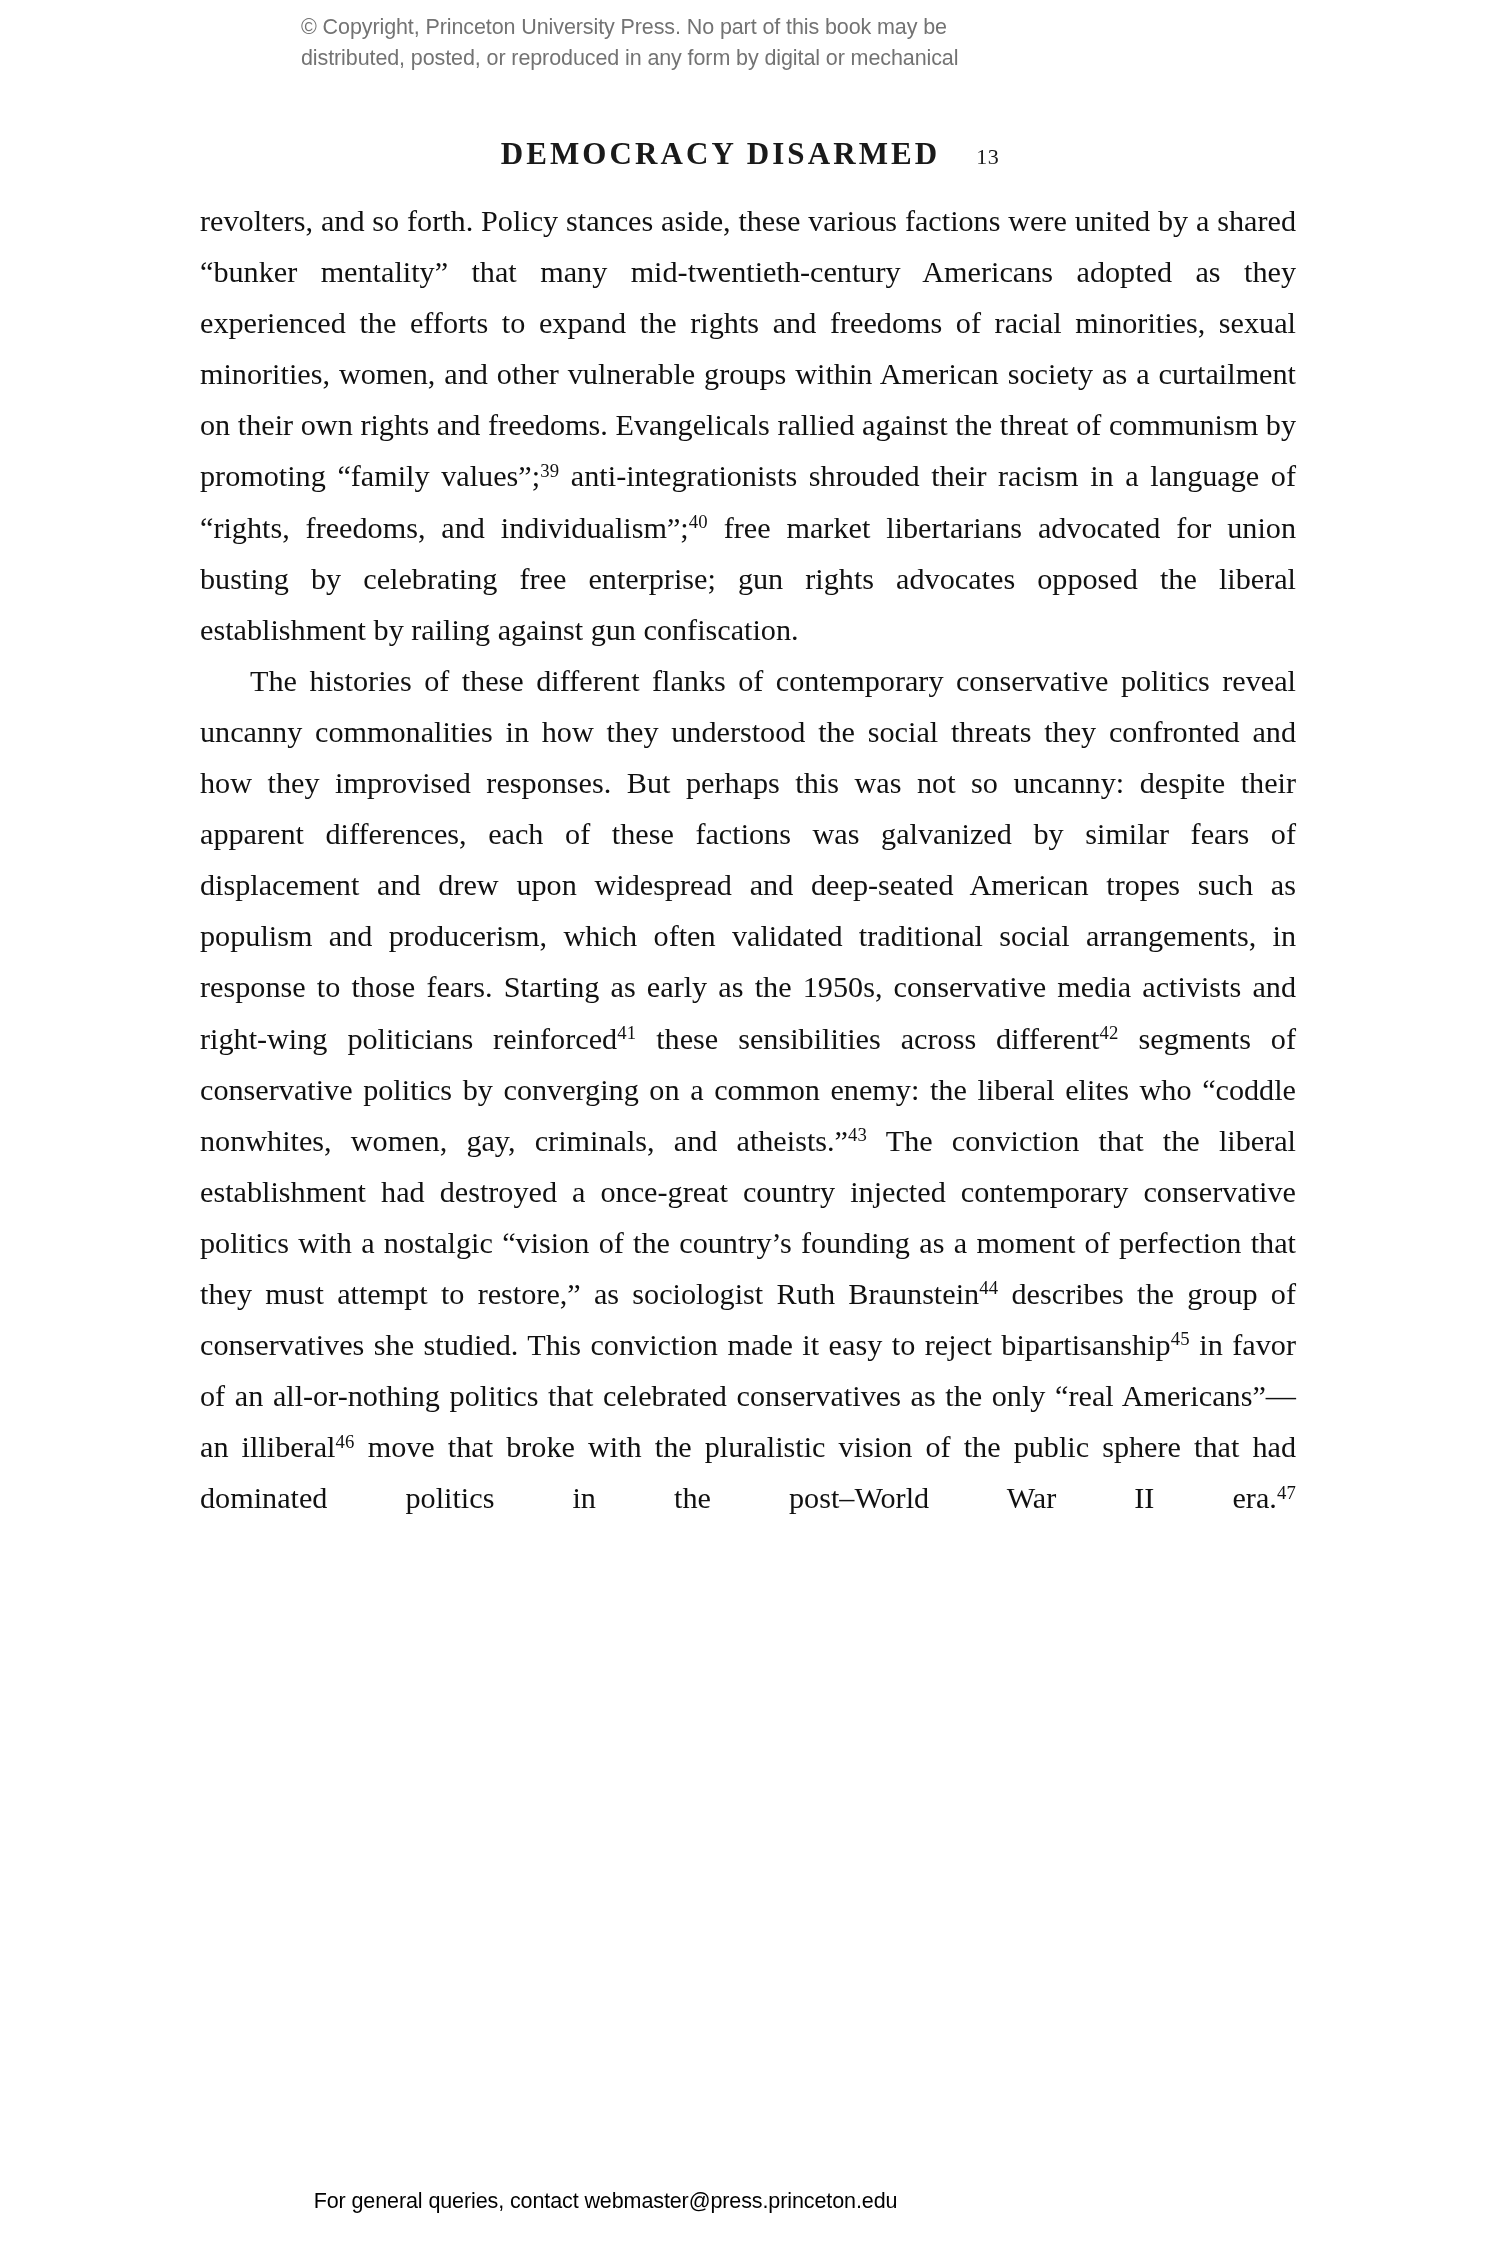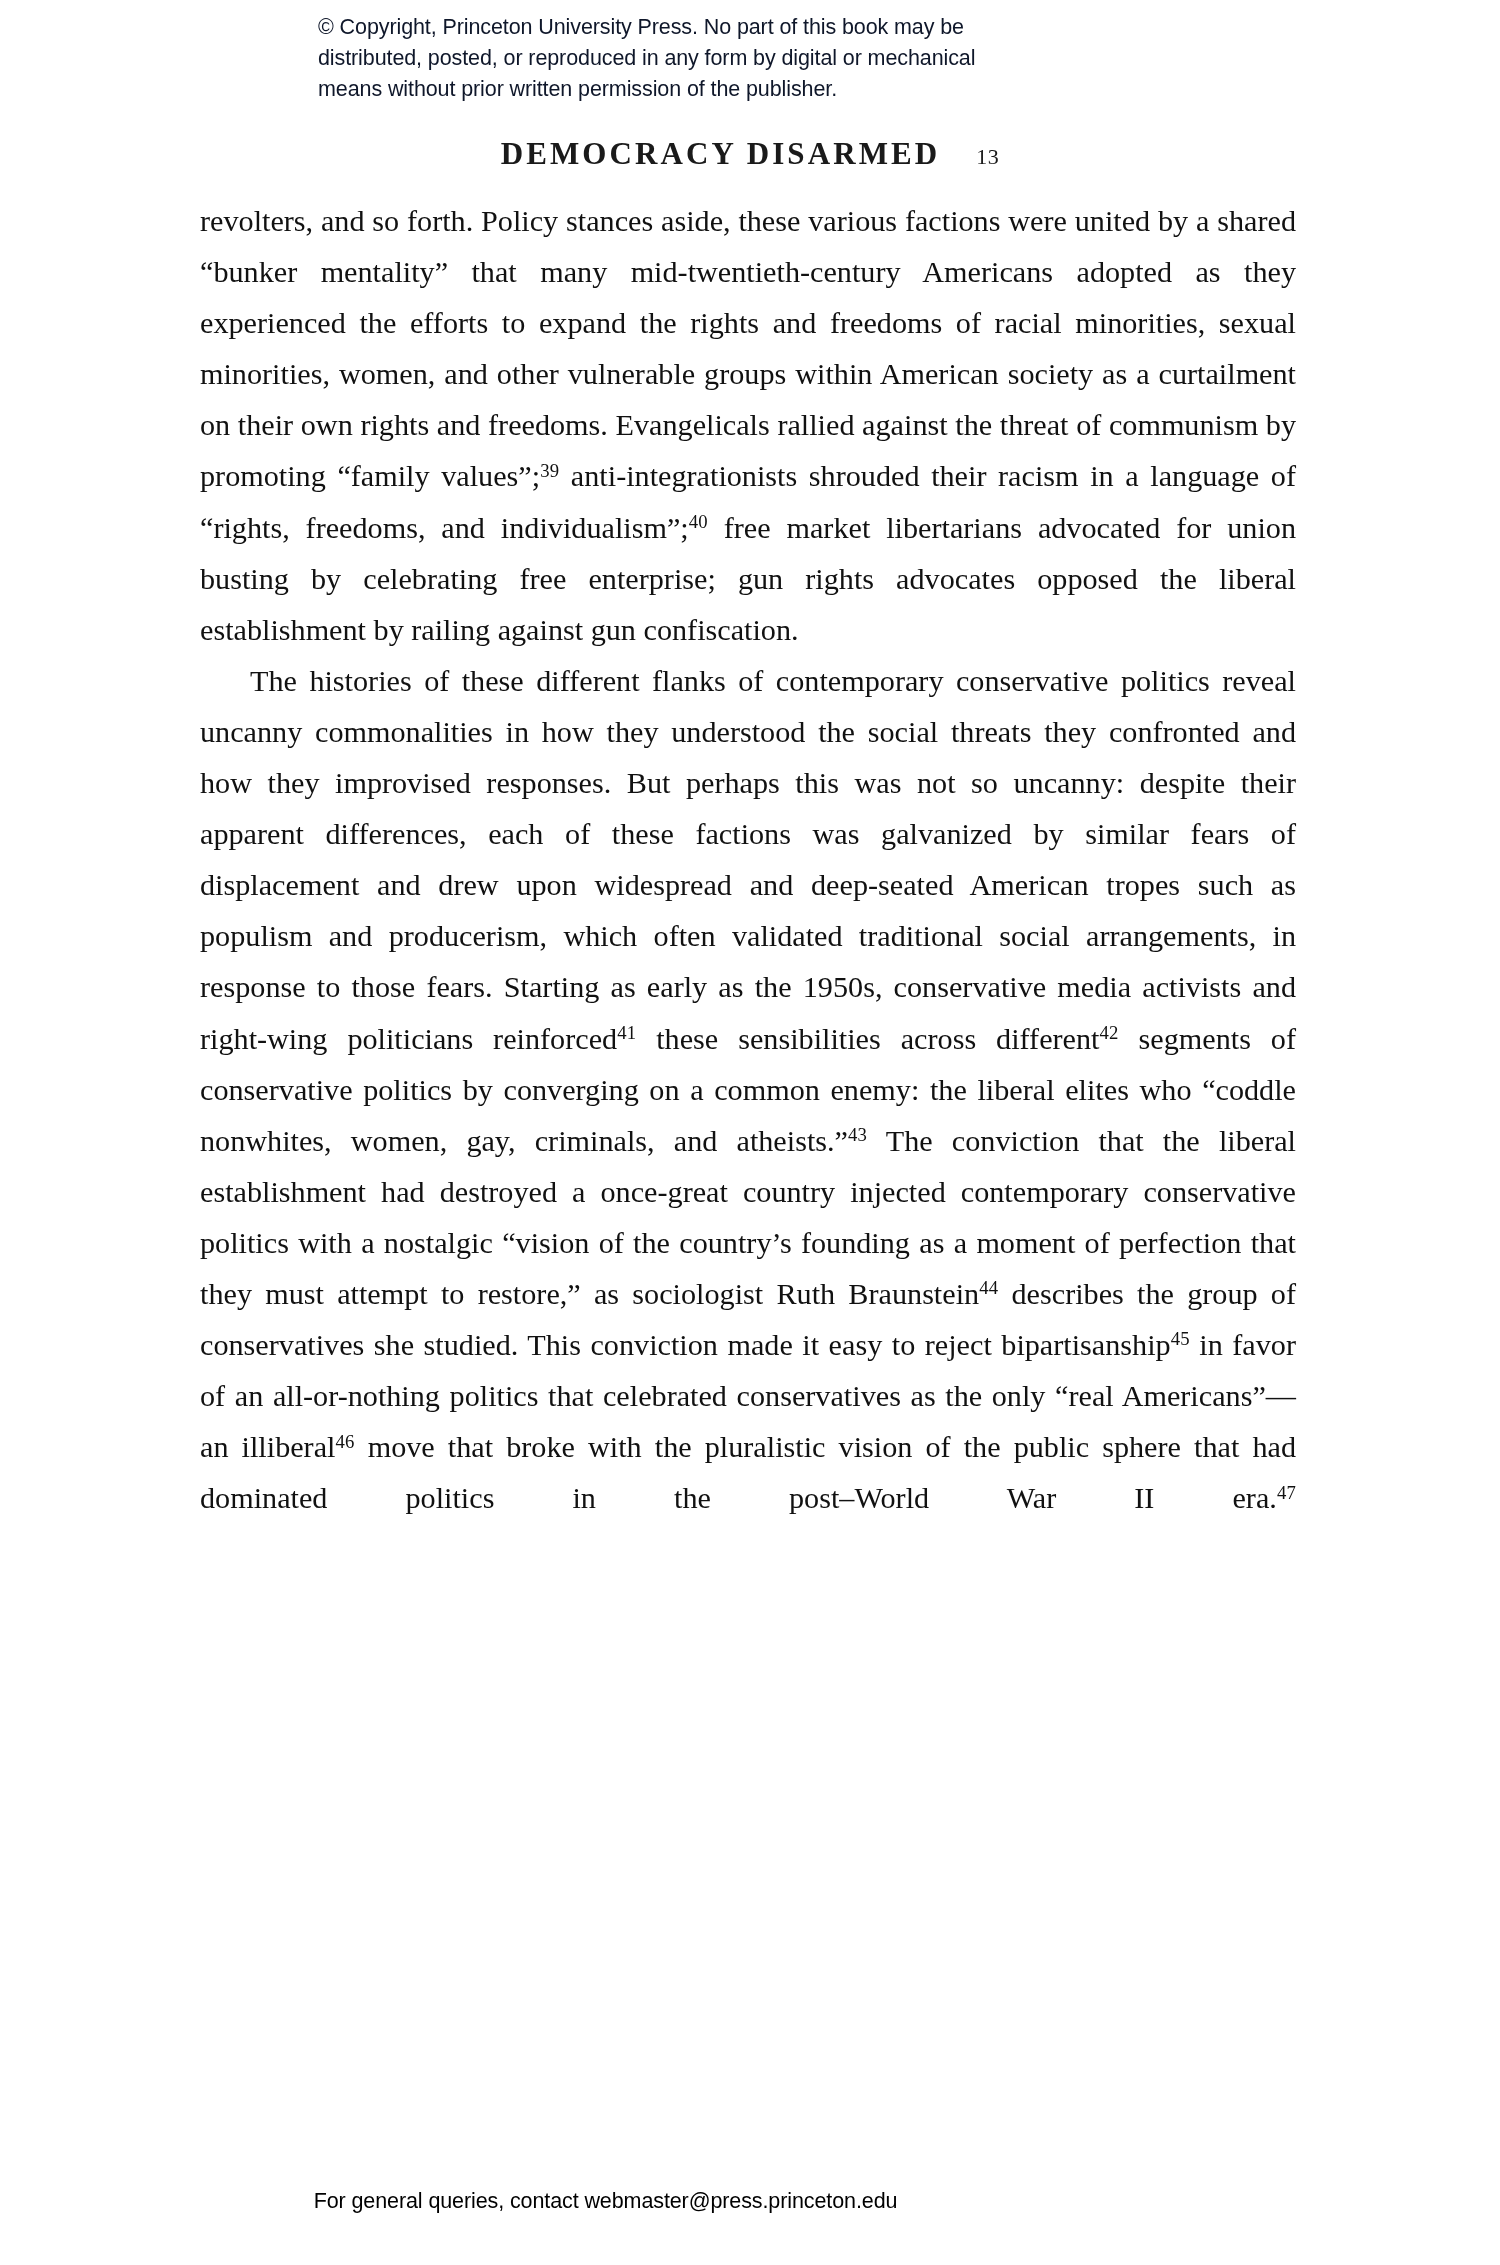--- a/index.html
+++ b/index.html
@@ -13,27 +13,27 @@
     width: 1500px;
     height: 2265px;
     background: #ffffff;
     overflow: hidden;
     box-sizing: border-box;
   }
 
   
   .copyright-notice {
     position: absolute;
-    left: 318px;
+    left: 301px;
     top: 12px;
     width: 850px;
     font-family: "Liberation Sans", "DejaVu Sans", sans-serif;
     font-size: 21.5px;
     line-height: 31px;
-    color: #0f172a;
+    color: #737373;
     text-align: left;
     letter-spacing: -0.1px;
   }
   .copyright-notice .cline { display: block; white-space: nowrap; }
 
   
   .running-head {
     position: absolute;
     left: 0;
     top: 136px;
@@ -108,21 +108,20 @@
   }
 </style>
 </head>
 <body>
 
 <div class="page">
 
   <div class="copyright-notice">
     <span class="cline">© Copyright, Princeton University Press. No part of this book may be</span>
     <span class="cline">distributed, posted, or reproduced in any form by digital or mechanical</span>
-    <span class="cline">means without prior written permission of the publisher.</span>
   </div>
 
   <div class="running-head">
     <span class="rh-title">DEMOCRACY DISARMED</span><span class="rh-folio">13</span>
   </div>
 
   <div class="body-column" id="body-column">
       <p><span>revolters, and so forth. Policy stances aside, these various factions were united by a shared “bunker mentality” that many mid-twentieth-century Americans adopted as they experienced the efforts to expand the rights and freedoms of racial minorities, sexual minorities, women, and other vulnerable groups within American society as a curtailment on their own rights and freedoms. Evangelicals rallied against the threat of communism by promoting “family values”;</span><sup class="fn">39</sup><span> anti-integrationists shrouded their racism in a language of “rights, freedoms, and individualism”;</span><sup class="fn">40</sup><span> free market libertarians advocated for union busting by celebrating free enterprise; gun rights advocates opposed the liberal establishment by railing against gun confiscation.</span></p>
       <p class="indented"><span>The histories of these different flanks of contemporary conservative politics reveal uncanny commonalities in how they understood the social threats they confronted and how they improvised responses. But perhaps this was not so uncanny: despite their apparent differences, each of these factions was galvanized by similar fears of displacement and drew upon widespread and deep-seated American tropes such as populism and producerism, which often validated traditional social arrangements, in response to those fears. Starting as early as the 1950s, conservative media activists and right-wing politicians reinforced</span><sup class="fn">41</sup><span> these sensibilities across different</span><sup class="fn">42</sup><span> segments of conservative politics by converging on a common enemy: the liberal elites who “coddle nonwhites, women, gay, criminals, and atheists.”</span><sup class="fn">43</sup><span> The conviction that the liberal establishment had destroyed a once-great country injected contemporary conservative politics with a nostalgic “vision of the country’s founding as a moment of perfection that they must attempt to restore,” as sociologist Ruth Braunstein</span><sup class="fn">44</sup><span> describes the group of conservatives she studied. This conviction made it easy to reject bipartisanship</span><sup class="fn">45</sup><span> in favor of an all-or-nothing politics that celebrated conservatives as the only “real Americans”—an illiberal</span><sup class="fn">46</sup><span> move that broke with the pluralistic vision of the public sphere that had dominated politics in the post–World War II era.</span><sup class="fn">47</sup></p>
     </div>

